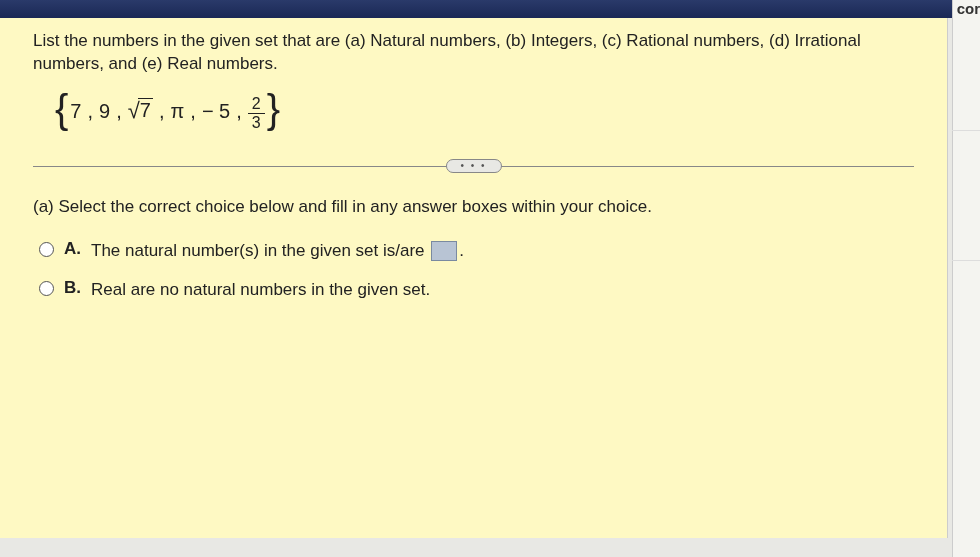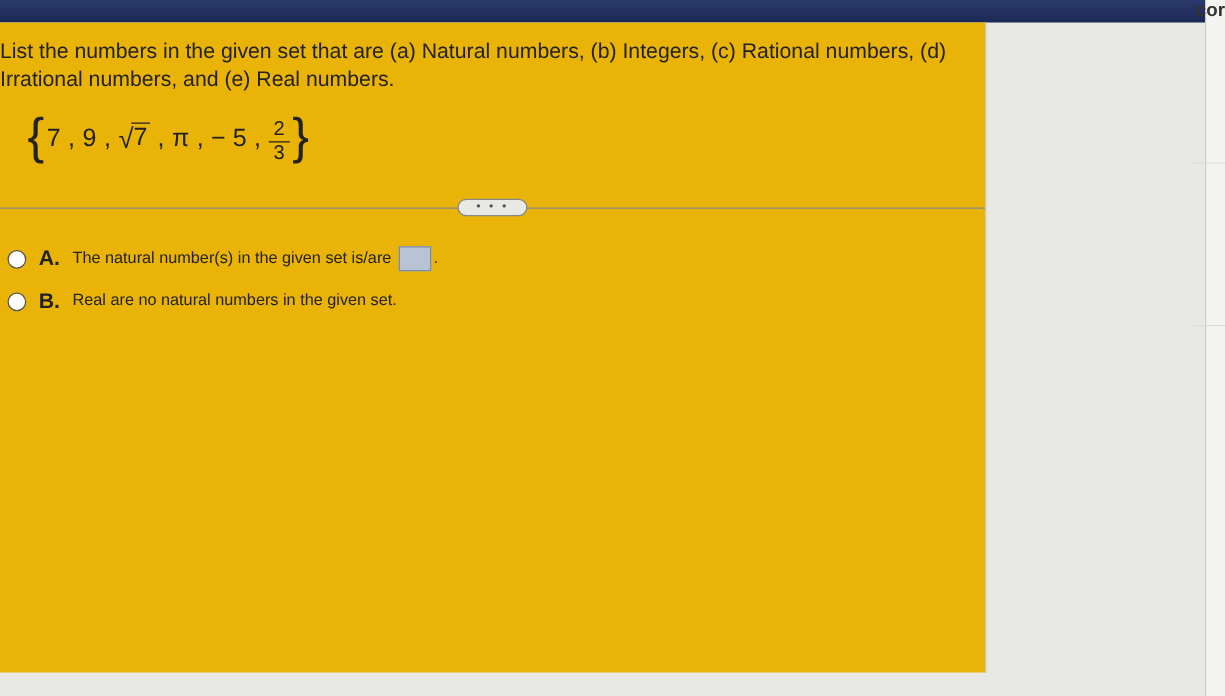--- a/index.html
+++ b/index.html
@@ -14,23 +14,23 @@
       height: 557px;
       position: relative;
       overflow: hidden;
     }
     .top-bar {
       height: 18px;
       background: linear-gradient(to bottom, #2a3a6a, #1a2855);
       width: 100%;
     }
     .content-area {
-      background: #eab308;
-      padding: 12px 0;
-      width: 789px;
+      background: #fef9c3;
+      padding: 12px 33px;
+      width: 948px;
       height: 520px;
       position: relative;
       border-right: 1px solid #ccc;
     }
     .question-prompt {
       font-size: 17px;
       color: #222;
       line-height: 1.35;
       margin-bottom: 18px;
     }
@@ -133,42 +133,42 @@
       background: #fff;
     }
     .choice-letter {
       font-weight: bold;
       font-size: 17px;
       margin-right: 10px;
       color: #222;
       flex-shrink: 0;
     }
     .choice-text {
-      font-size: 13px;
+      font-size: 17px;
       color: #222;
       line-height: 1.45;
     }
     .answer-box {
       display: inline-block;
       width: 26px;
       height: 20px;
       background: #b8c4d4;
       border: 1px solid #7a8aa0;
       vertical-align: middle;
       margin: 0 2px;
       cursor: text;
     }
     .hint-text {
       color: #3a5aa8;
     }
     .right-edge {
       position: absolute;
       right: 0;
       top: 0;
-      width: 16px;
+      width: 28px;
       height: 100%;
       background: #f4f4f0;
       border-left: 1px solid #ccc;
     }
     .corner-text {
       position: absolute;
       right: 0;
       top: 0;
       font-size: 15px;
       color: #333;
@@ -218,20 +218,21 @@
       </span>
     </span>
     <span class="brace">}</span>
   </div>
 
   <div class="divider-wrap">
     <div class="divider-line"></div>
     <div class="divider-pill">• • •</div>
   </div>
 
+  <div class="part-label">(a) Select the correct choice below and fill in any answer boxes within your choice.</div>
 
   <div class="choice-row">
     <div class="radio"></div>
     <span class="choice-letter">A.</span>
     <div class="choice-text">
       <span>The natural number(s) in the given set is/are</span>
       <span class="answer-box"></span><span>.</span><br>
     </div>
   </div>
 

